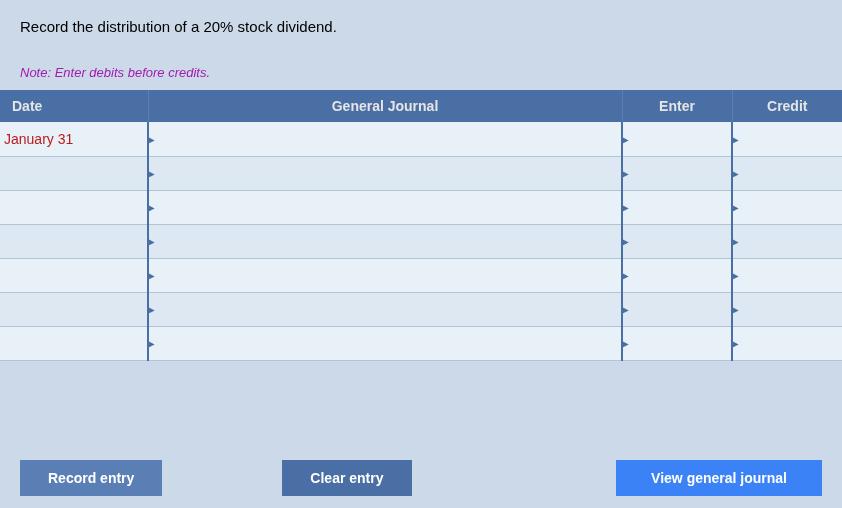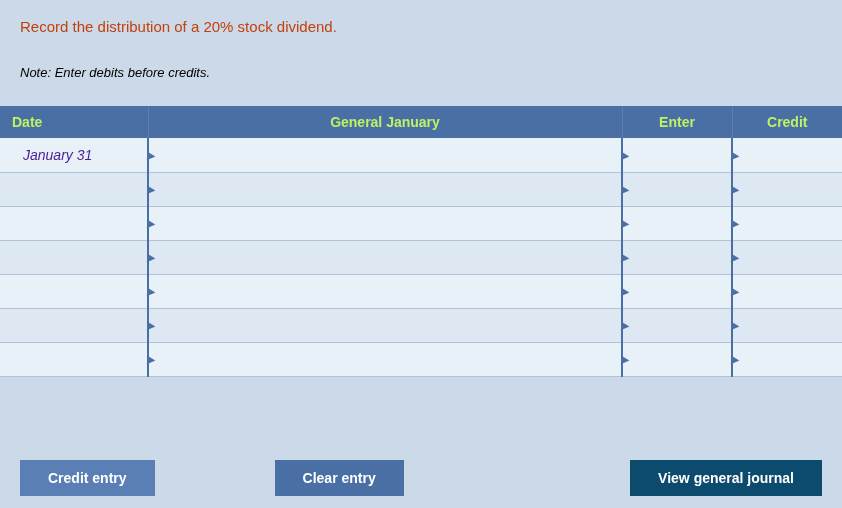--- a/index.html
+++ b/index.html
@@ -12,49 +12,49 @@
       position: relative;
     }
 
     .top-area {
       background-color: #ccd9e8;
       padding: 18px 20px 10px 20px;
     }
 
     .instruction-text {
       font-size: 15px;
-      color: #c2410c;
+      color: #000000;
       font-weight: normal;
       margin-bottom: 30px;
     }
 
     .note-text {
       font-size: 13px;
-      color: #000000;
+      color: #a21caf;
       font-style: italic;
-      margin-bottom: 16px;
+      margin-bottom: 0;
     }
 
     .journal-table-wrapper {
       background: #d0dce8;
       padding: 0 0 0 0;
     }
 
     table {
       width: 100%;
       border-collapse: collapse;
       background: #fff;
     }
 
     thead tr {
       background-color: #4a6fa5;
     }
 
     thead th {
-      color: #bef264;
+      color: #e5e5e5;
       font-size: 14px;
       font-weight: bold;
       padding: 8px 12px;
       text-align: left;
       border-right: 1px solid #5a7fb5;
     }
 
     thead th:last-child {
       border-right: none;
       margin-left: 38px;
@@ -67,27 +67,26 @@
     tbody tr {
       background-color: #e8f0f8;
       border-bottom: 1px solid #b0c4d8;
     }
 
     tbody tr:nth-child(even) {
       background-color: #dde8f2;
     }
 
     tbody td {
-      padding: 7px 23px;
+      padding: 7px 4px;
       font-size: 13px;
-      color: #4c1d95;
+      color: #b91c1c;
       border-right: 2px solid #4a6fa5;
       height: 34px;
       vertical-align: middle;
-      font-style: italic;
     }
 
     tbody td:last-child {
       border-right: none;
     }
 
     tbody td.date-col {
       width: 148px;
       min-width: 148px;
       font-size: 14px;
@@ -132,25 +131,25 @@
       font-size: 14px;
       font-weight: bold;
       padding: 10px 28px;
       border: none;
       cursor: pointer;
       margin-left: 120px;
       text-align: center;
     }
 
     .btn-view {
-      background-color: #0c4a6e;
+      background-color: #3b82f6;
       color: #fff;
       font-size: 14px;
       font-weight: bold;
-      padding: 10px 28px;
+      padding: 10px 35px;
       border: none;
       cursor: pointer;
       margin-left: auto;
     }
 
     .arrow-cell {
       position: relative;
     }
 
     .arrow-cell::after {
@@ -169,21 +168,21 @@
 <div class="top-area">
   <p class="instruction-text">Record the distribution of a 20% stock dividend.</p>
   <p class="note-text">Note: Enter debits before credits.</p>
 </div>
 
 <div class="journal-table-wrapper">
   <table>
     <thead>
       <tr>
         <th>Date</th>
-        <th class="center">General January</th>
+        <th class="center">General Journal</th>
         <th class="center">Enter</th>
         <th class="center">Credit</th>
       </tr>
     </thead>
     <tbody id="table-body">
     <tr>
           <td class="date-col">January 31</td>
           <td class="journal-col arrow-cell"></td>
           <td class="debit-col arrow-cell"></td>
           <td class="credit-col arrow-cell"></td>
@@ -222,16 +221,16 @@
           <td class="date-col"></td>
           <td class="journal-col arrow-cell"></td>
           <td class="debit-col arrow-cell"></td>
           <td class="credit-col arrow-cell"></td>
         </tr>
       </tbody>
   </table>
 </div>
 
 <div class="btn-bar">
-  <button class="btn-record">Credit entry</button>
+  <button class="btn-record">Record entry</button>
   <button class="btn-clear">Clear entry</button>
   <button class="btn-view">View general journal</button>
 </div>
 
 </body></html>

